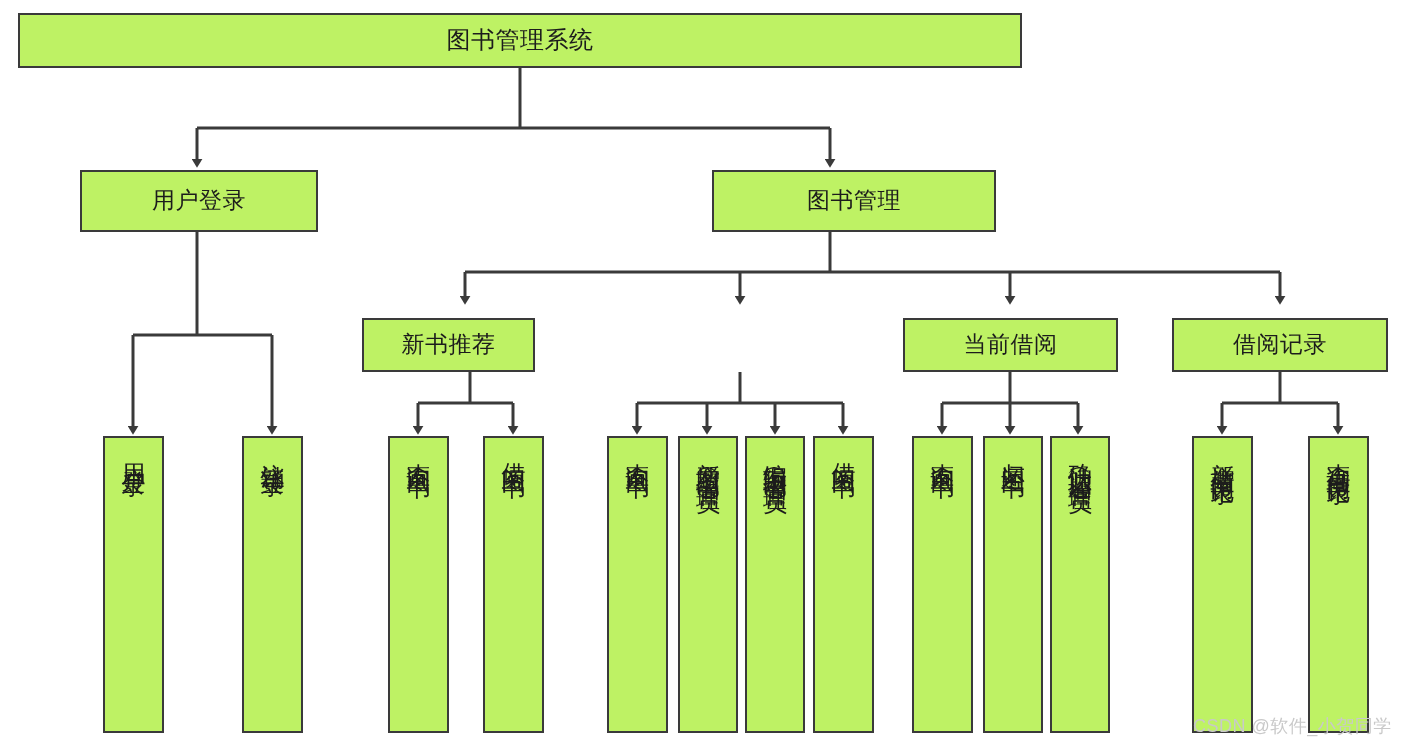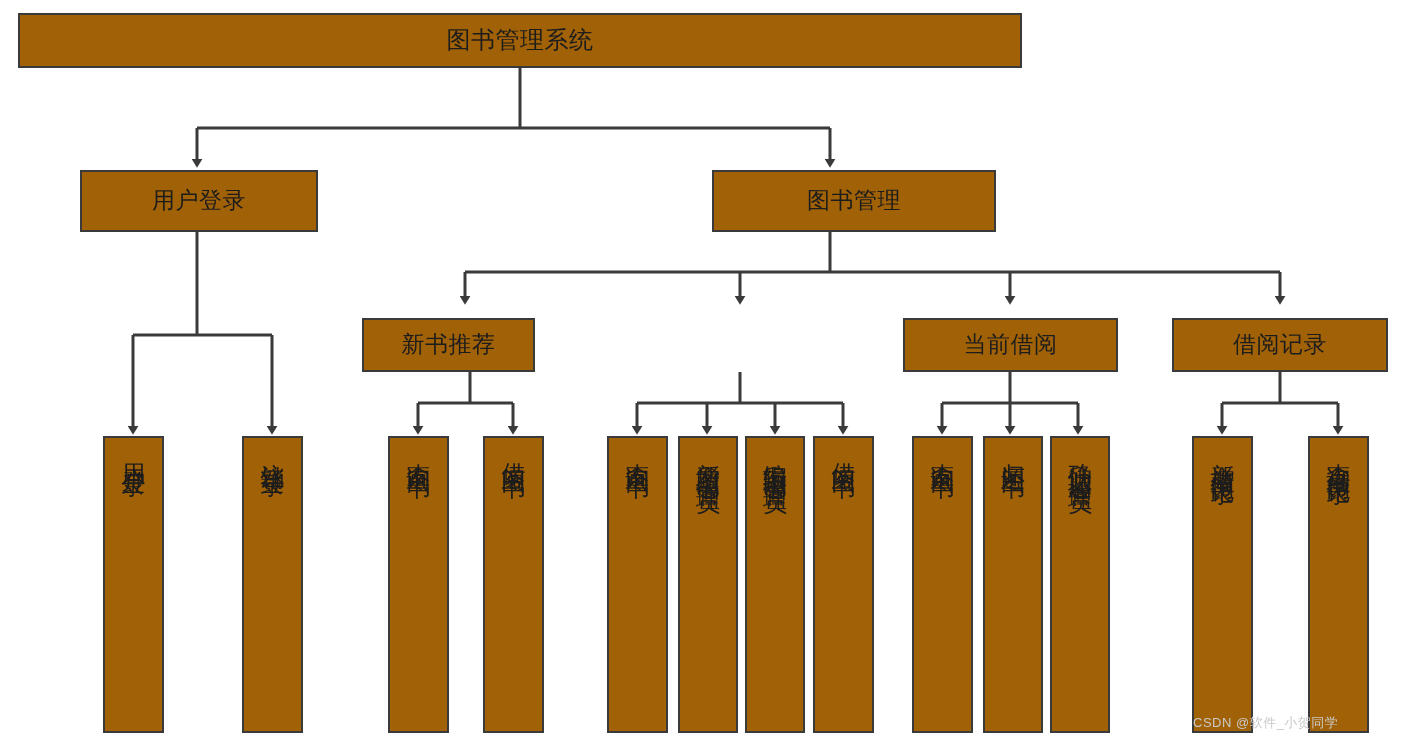--- a/index.html
+++ b/index.html
@@ -23,21 +23,21 @@
     left: 0;
     top: 0;
     width: 1405px;
     height: 747px;
     pointer-events: none;
   }
   .node {
     position: absolute;
     box-sizing: border-box;
     border: 2.5px solid #3a3a3a;
-    background: #a16207;
+    background: #bef264;
     display: flex;
     align-items: center;
     justify-content: center;
     color: #1c1c1c;
   }
   .node .label {
     display: block;
     text-align: center;
     line-height: 1.12;
     letter-spacing: 0.5px;
@@ -59,21 +59,21 @@
   .node.vert .label {
     writing-mode: vertical-rl;
     text-orientation: upright;
     font-size: 24px;
     line-height: 1;
     letter-spacing: 4px;
     white-space: nowrap;
   }
   .watermark {
     position: absolute;
-    font-size: 13px;
+    font-size: 18px;
     color: #c9c9c9;
     white-space: nowrap;
     letter-spacing: 0.5px;
     font-family: "Liberation Sans", "DejaVu Sans", sans-serif;
   }
 </style>
 </head>
 <body>
 
 <div id="canvas">

